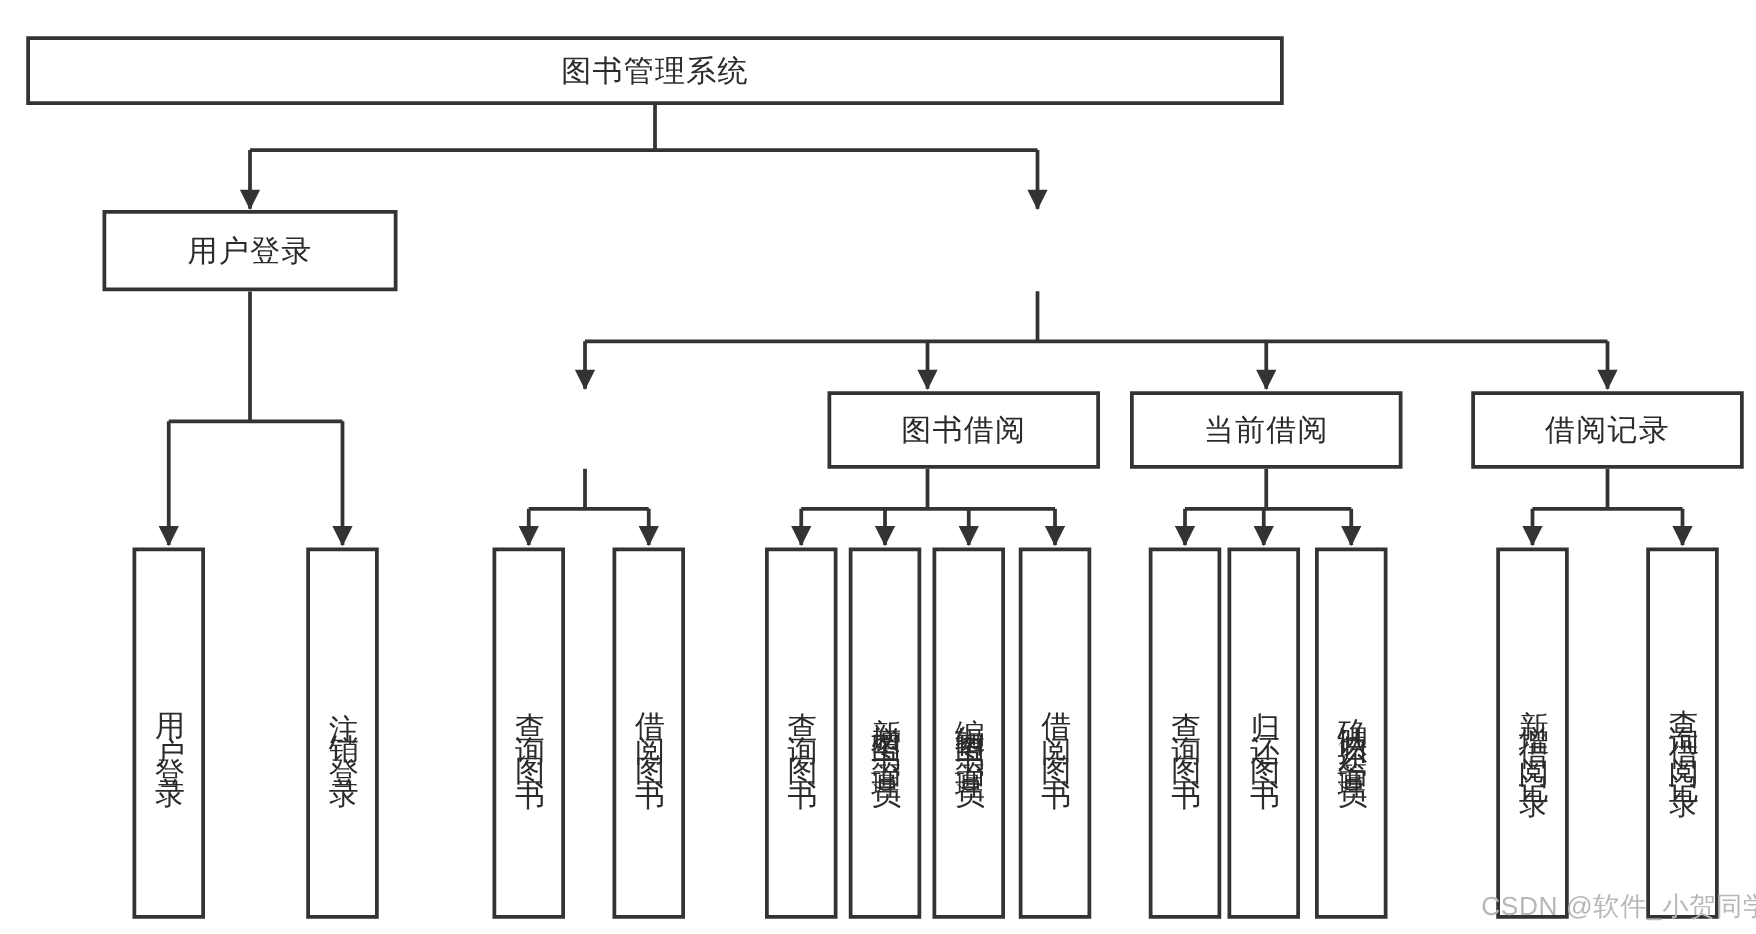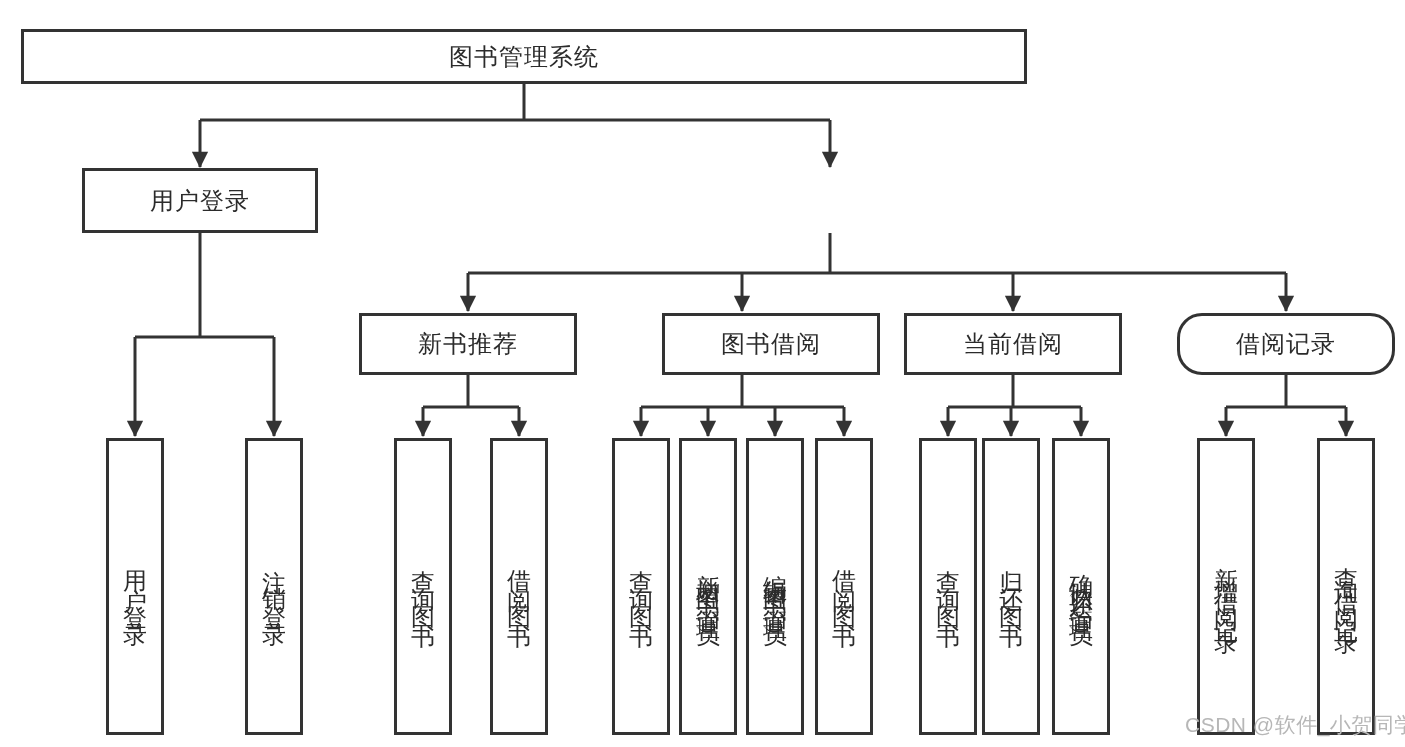--- a/index.html
+++ b/index.html
@@ -59,21 +59,21 @@
   .sp9 { letter-spacing: 7px; }
   
   .n-root  { left: 21px;  top: 13px;  width: 1006px; height: 55px; margin-top: 16px; }
   
   .n-ul    { left: 82px;  top: 168px; width: 236px; height: 65px; }
   .n-bm    { left: 712px; top: 168px; width: 236px; height: 65px; }
   
   .n-l3a   { left: 359px;  top: 313px; width: 218px; height: 62px; }
   .n-l3b   { left: 662px;  top: 313px; width: 218px; height: 62px; }
   .n-l3c   { left: 904px;  top: 313px; width: 218px; height: 62px; }
-  .n-l3d   { left: 1177px; top: 313px; width: 218px; height: 62px; border-radius: 25px; }
+  .n-l3d   { left: 1177px; top: 313px; width: 218px; height: 62px; }
   
   .lf1  { left: 106px; }
   .lf2  { left: 245px; }
   .lf3  { left: 394px; }
   .lf4  { left: 490px; }
   .lf5  { left: 612px; }
   .lf6  { left: 679px; }
   .lf7  { left: 746px; }
   .lf8  { left: 815px; }
   .lf9  { left: 919px; }
@@ -135,21 +135,20 @@
 
     <path d="M1286,375 V407 M1226,407 H1346" stroke="#333333" stroke-width="3" fill="none"></path>
     <path d="M1226,407 V436" stroke="#333333" stroke-width="3" fill="none" marker-end="url(#arrow)"></path>
     <path d="M1346,407 V436" stroke="#333333" stroke-width="3" fill="none" marker-end="url(#arrow)"></path>
   </svg>
 
   <div class="node n-root">图书管理系统</div>
 
   <div class="node n-ul">用户登录</div>
 
-  <div class="node n-l3a">新书推荐</div>
   <div class="node n-l3b">图书借阅</div>
   <div class="node n-l3c">当前借阅</div>
   <div class="node n-l3d">借阅记录</div>
 
   <div class="leaf lf1">
     <span class="vtext sp4">用户登录</span>
   </div>
   <div class="leaf lf2">
     <span class="vtext sp4">注销登录</span>
   </div>

